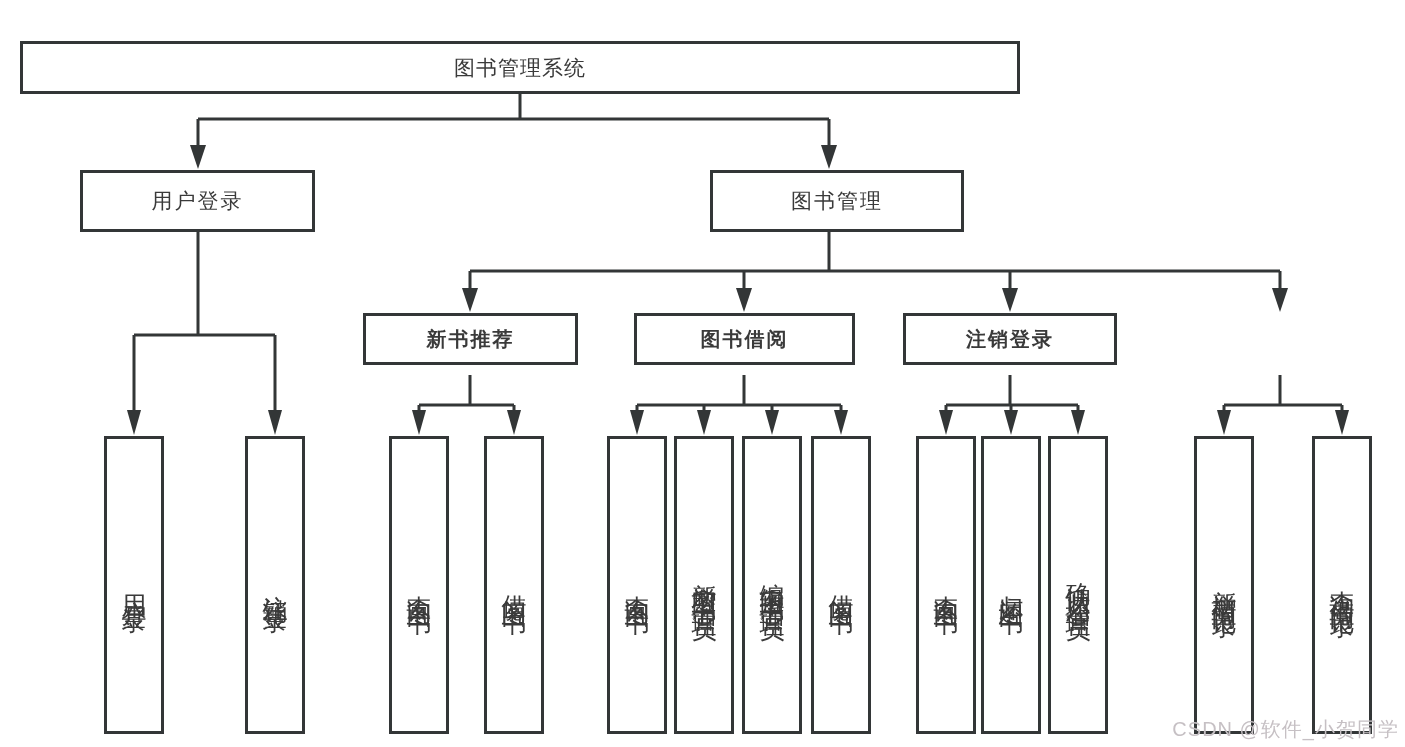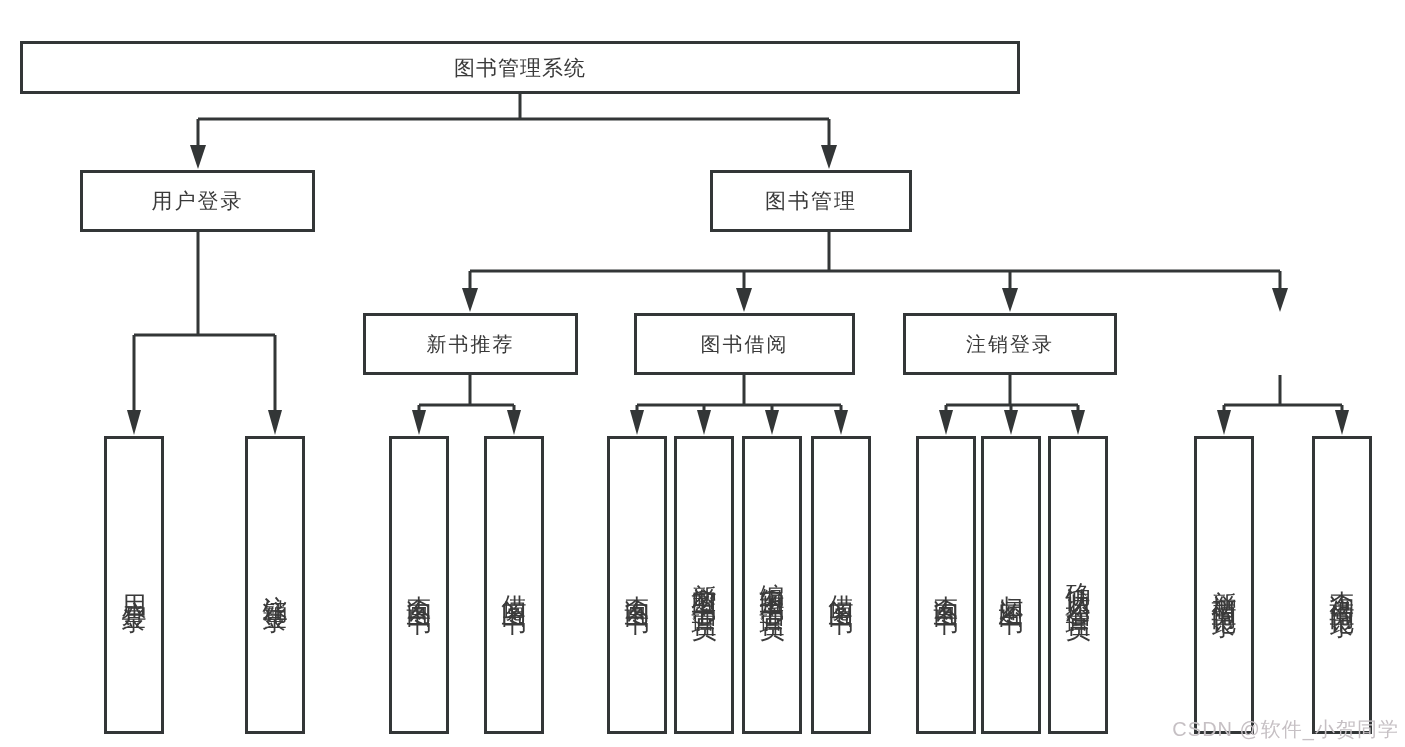--- a/index.html
+++ b/index.html
@@ -33,22 +33,22 @@
   }
   .root{
     left:20px;top:13px;width:1000px;height:53px;
     font-size:21px;letter-spacing:1px;margin-top:28px;
   }
   .l2{
     top:170px;height:62px;
     font-size:21px;letter-spacing:2px;
   }
   .l3{
-    top:313px;height:62px;
-    font-size:20px;letter-spacing:2px;
+    top:313px;height:52px;
+    font-size:20px;letter-spacing:2px;font-weight:bold;
   }
   .leaf{
     top:436px;height:298px;width:60px;
     font-size:25px;
     line-height:1;
   }
   .leaf .vtext{
     writing-mode:vertical-rl;
     text-orientation:mixed;
     letter-spacing:5px;
@@ -115,21 +115,21 @@
       <polygon points="1071,410 1085,410 1078,435"></polygon>
 
       <polygon points="1217,410 1231,410 1224,435"></polygon>
       <polygon points="1335,410 1349,410 1342,435"></polygon>
     </g>
   </svg>
 
   <div class="box root">图书管理系统</div>
 
   <div class="box l2" style="left:80px;width:235px;">用户登录</div>
-  <div class="box l2" style="left:710px;width:202px;">图书管理</div>
+  <div class="box l2" style="left:710px;width:254px;">图书管理</div>
 
   <div class="box l3" style="left:363px;width:215px;">新书推荐</div>
   <div class="box l3" style="left:634px;width:221px;">图书借阅</div>
   <div class="box l3" style="left:903px;width:214px;">注销登录</div>
 
   <div class="box leaf" style="left:104px;">
     <span class="vtext">用户登录</span>
   </div>
   <div class="box leaf" style="left:245px;">
     <span class="vtext">注销登录</span>

